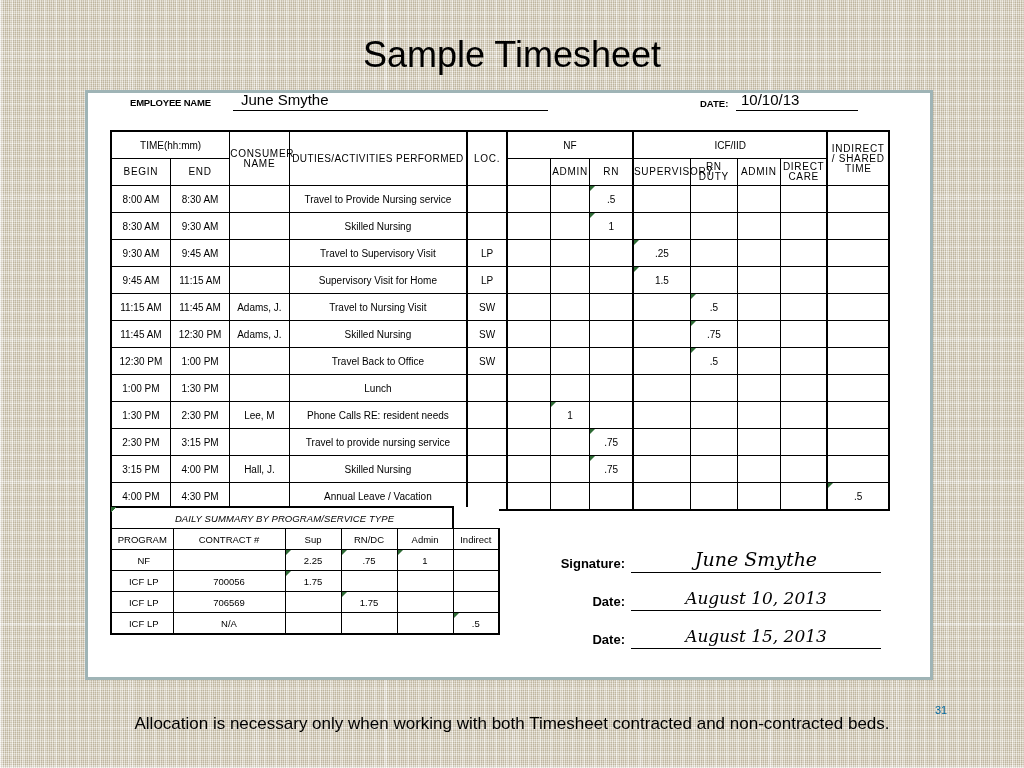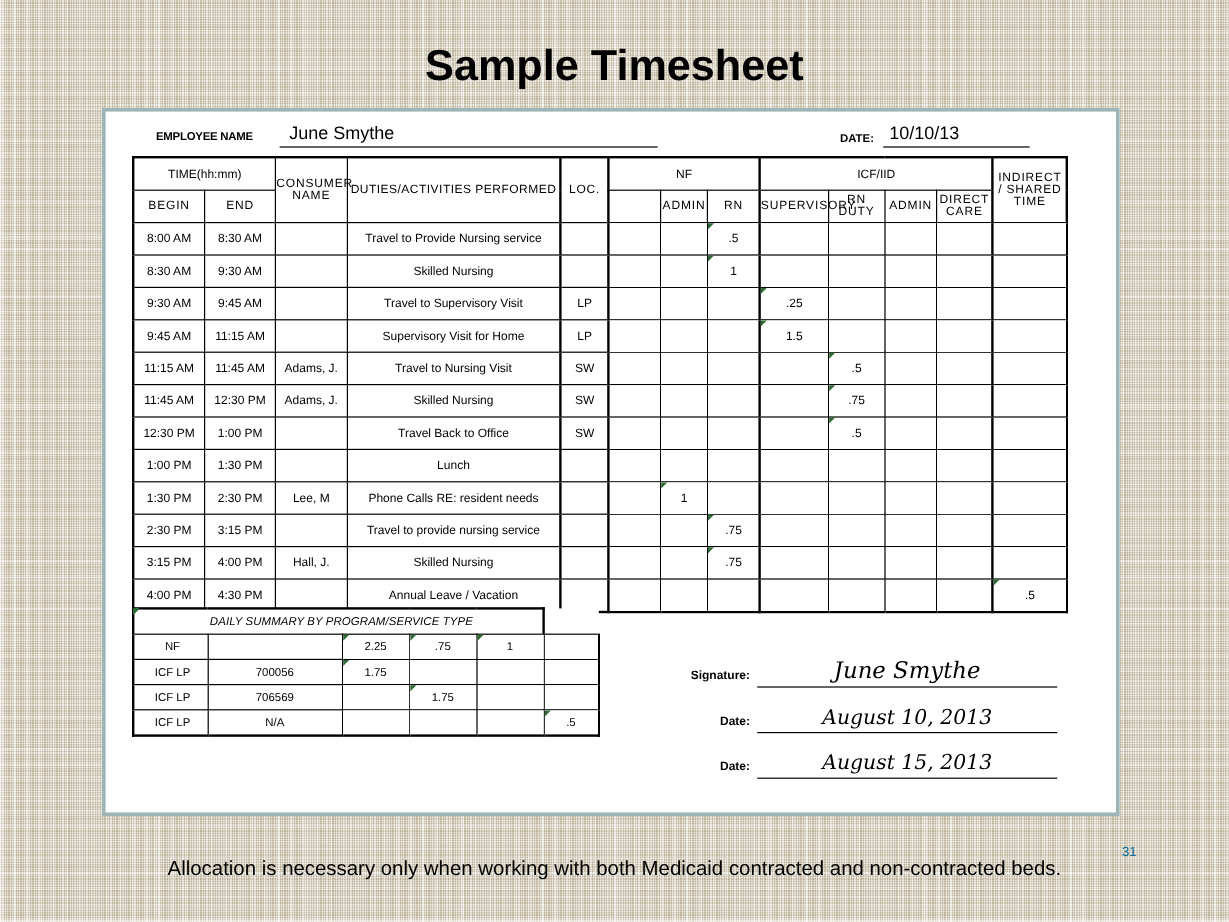--- a/index.html
+++ b/index.html
@@ -18,36 +18,36 @@
       repeating-linear-gradient(0deg, rgba(255,255,255,.40) 0px, rgba(255,255,255,.40) 1px, rgba(160,148,122,.18) 1px, rgba(160,148,122,.18) 2px, rgba(255,255,255,.26) 2px, rgba(255,255,255,.26) 3px, rgba(140,128,102,.12) 3px, rgba(140,128,102,.12) 4px),
       repeating-linear-gradient(90deg, rgba(255,255,255,.30) 0px, rgba(255,255,255,.30) 2px, rgba(150,138,112,.10) 2px, rgba(150,138,112,.10) 11px),
       repeating-linear-gradient(0deg, rgba(255,255,255,.28) 0px, rgba(255,255,255,.28) 2px, rgba(150,138,112,.09) 2px, rgba(150,138,112,.09) 13px),
       repeating-linear-gradient(90deg, rgba(255,255,255,.55) 0px, rgba(255,255,255,.55) 3px, rgba(0,0,0,0) 3px, rgba(0,0,0,0) 128px),
       repeating-linear-gradient(0deg, rgba(255,255,255,.45) 0px, rgba(255,255,255,.45) 3px, rgba(0,0,0,0) 3px, rgba(0,0,0,0) 142px);
     z-index:0;
   }
   #page-title{
     position:absolute;left:0;top:34px;width:1024px;text-align:center;
     font-size:36px;color:#000;z-index:3;letter-spacing:0px;
-    font-family:"Liberation Sans",sans-serif;font-weight:700;
+    font-family:"Liberation Sans",sans-serif;font-weight:400;
   }
   #sheet{
     position:absolute;left:85px;top:90px;width:848px;height:590px;
     background:#fff;border:3px solid #9fb4b6;box-sizing:border-box;z-index:2;
   }
   #footnote{
     position:absolute;left:0;top:714px;width:1024px;text-align:center;
     font-size:17px;color:#000;z-index:3;
   }
   #slide-num{
     position:absolute;left:935px;top:704px;font-size:11px;color:#0369a1;z-index:3;
   }
 
   
-  .fieldrow{position:absolute;top:12px;left:0;width:100%;height:20px;}
+  .fieldrow{position:absolute;top:0;left:0;width:100%;height:20px;}
   .lbl-emp{position:absolute;left:42px;top:4px;font-size:9.5px;font-weight:bold;letter-spacing:-0.2px;}
   .val-emp{position:absolute;left:145px;top:-2px;width:315px;font-size:15px;
            border-bottom:1.5px solid #000;padding-left:8px;box-sizing:border-box;height:20px;}
   .lbl-date{position:absolute;left:612px;top:5px;font-size:9.5px;font-weight:bold;}
   .val-date{position:absolute;left:648px;top:-2px;width:122px;font-size:15px;
             border-bottom:1.5px solid #000;padding-left:5px;box-sizing:border-box;height:20px;}
 
   
   table.grid{border-collapse:collapse;table-layout:fixed;}
   table.grid td,table.grid th{
@@ -80,21 +80,21 @@
   .sum-val{font-size:10.5px;font-weight:bold;position:relative;}
   .sum-contract{font-size:10.5px;}
   .totlabel{font-size:10px;font-weight:bold;text-align:right;padding-right:4px !important;border:none !important;}
   .totcell{font-size:14px;font-weight:bold;position:relative;
            border:2.5px solid #000 !important;height:24px !important;}
 
   
   #sigblock{position:absolute;left:465px;top:442px;width:350px;}
   .sigrow{position:relative;height:38px;}
   .sig-lbl{position:absolute;right:278px;bottom:3px;width:120px;text-align:right;
-           font-size:10px;font-weight:bold;line-height:12px;}
+           font-size:13px;font-weight:bold;line-height:12px;}
   .sig-line{position:absolute;left:78px;bottom:0;width:250px;border-bottom:1.5px solid #000;height:28px;}
   .sig-val{position:absolute;left:0;right:0;bottom:2px;text-align:center;
            font-family:"DejaVu Serif",serif;font-style:italic;font-size:19px;color:#000;}
   .sig-val.small{font-size:17px;}
 </style>
 </head>
 <body>
 
 <div id="bg"></div>
 
@@ -338,20 +338,28 @@
         <col style="width:112px">
         <col style="width:56px">
       <col style="width:56px">
         <col style="width:56px">
         <col style="width:46px">
     </colgroup>
     <tbody>
       <tr>
         <td colspan="5" class="sum-title thick-t thick-l thick-r">DAILY SUMMARY BY PROGRAM/SERVICE TYPE</td>
         <td style="border:none"></td>
+      </tr>
+      <tr>
+        <td class="sum-hdr thick-l">PROGRAM</td>
+        <td class="sum-hdr">CONTRACT #</td>
+        <td class="sum-hdr">Sup</td>
+        <td class="sum-hdr">RN/DC</td>
+        <td class="sum-hdr">Admin</td>
+        <td class="sum-hdr thick-r">Indirect</td>
       </tr>
 
     <tr>
           <td class="sum-prog thick-l">NF</td>
           <td class="sum-contract"></td>
           <td class="sum-val"><span class="flag"></span><span>2.25</span></td>
           <td class="sum-val"><span class="flag"></span><span>.75</span></td>
           <td class="sum-val"><span class="flag"></span><span>1</span></td>
           <td class="sum-val thick-r"></td>
         </tr>
@@ -398,14 +406,14 @@
     <div class="sigrow">
       <div class="sig-lbl">Date:</div>
       <div class="sig-line">
         <div class="sig-val small">August 15, 2013</div>
       </div>
     </div>
   </div>
 
 </div>
 
-<div id="footnote">Allocation is necessary only when working with both Medicaid contracted and non-contracted beds.</div>
+<div id="footnote">Allocation is necessary only when working with both Timesheet contracted and non-contracted beds.</div>
 <div id="slide-num">31</div>
 
 </body></html>

